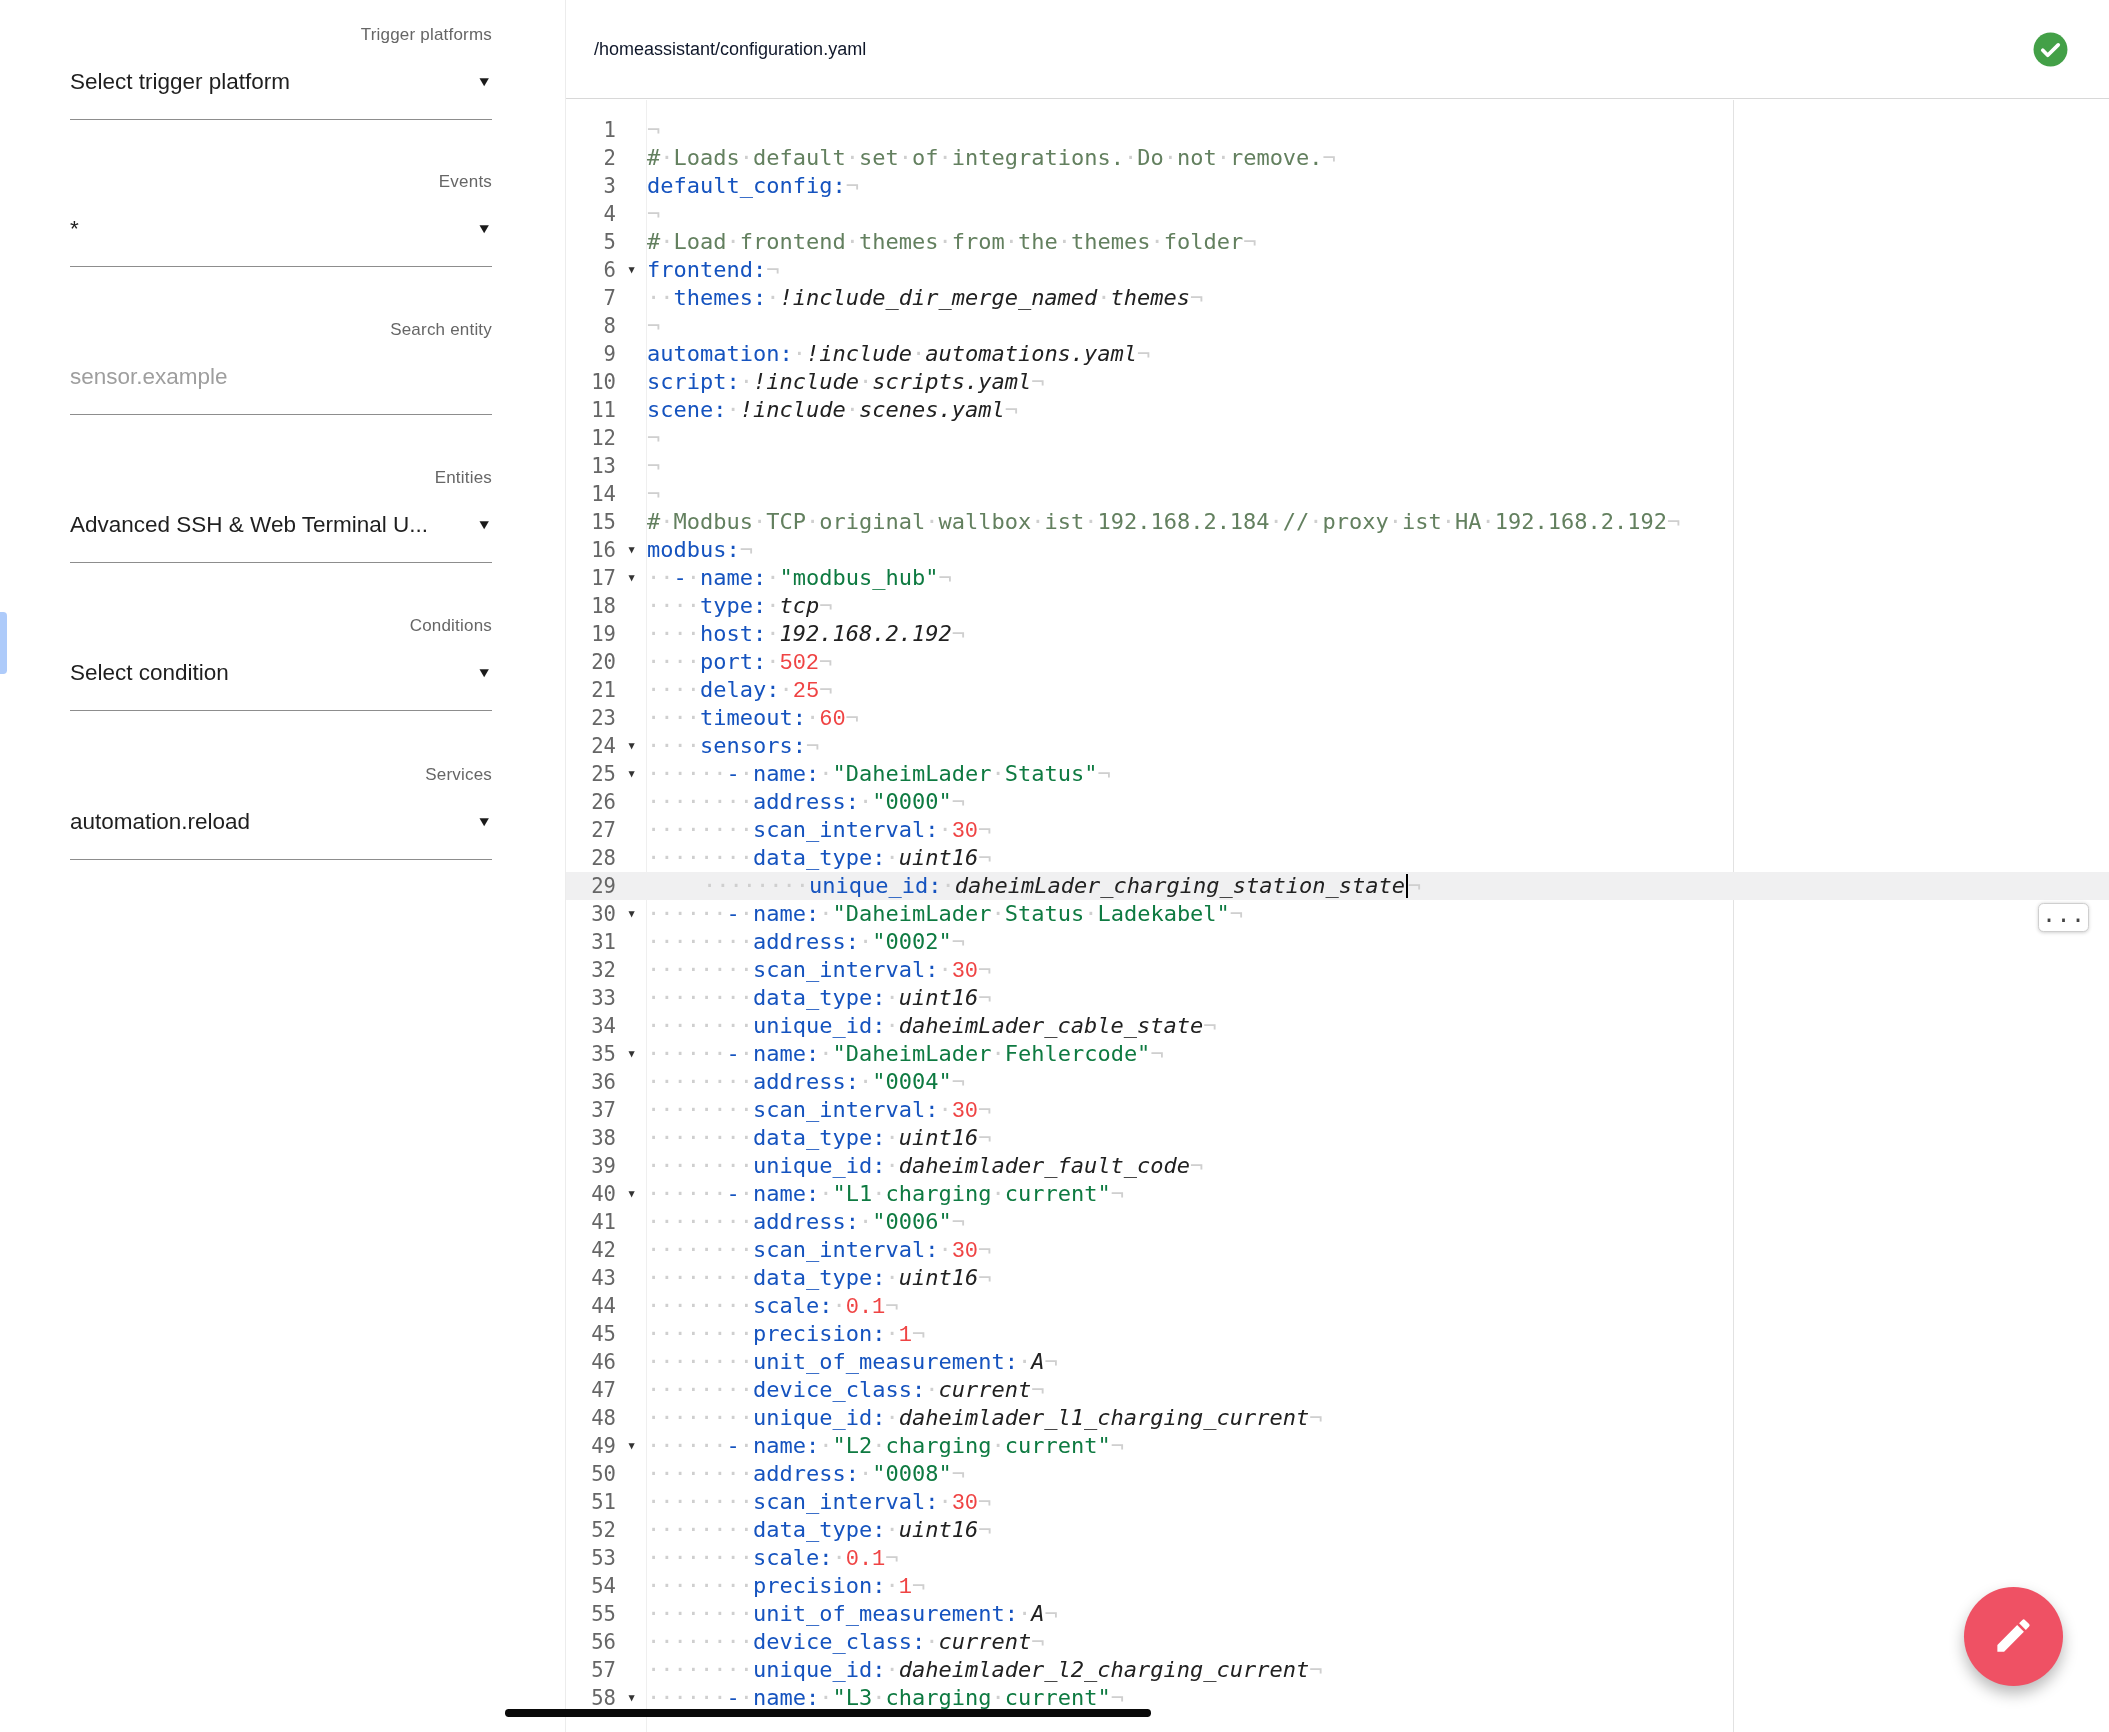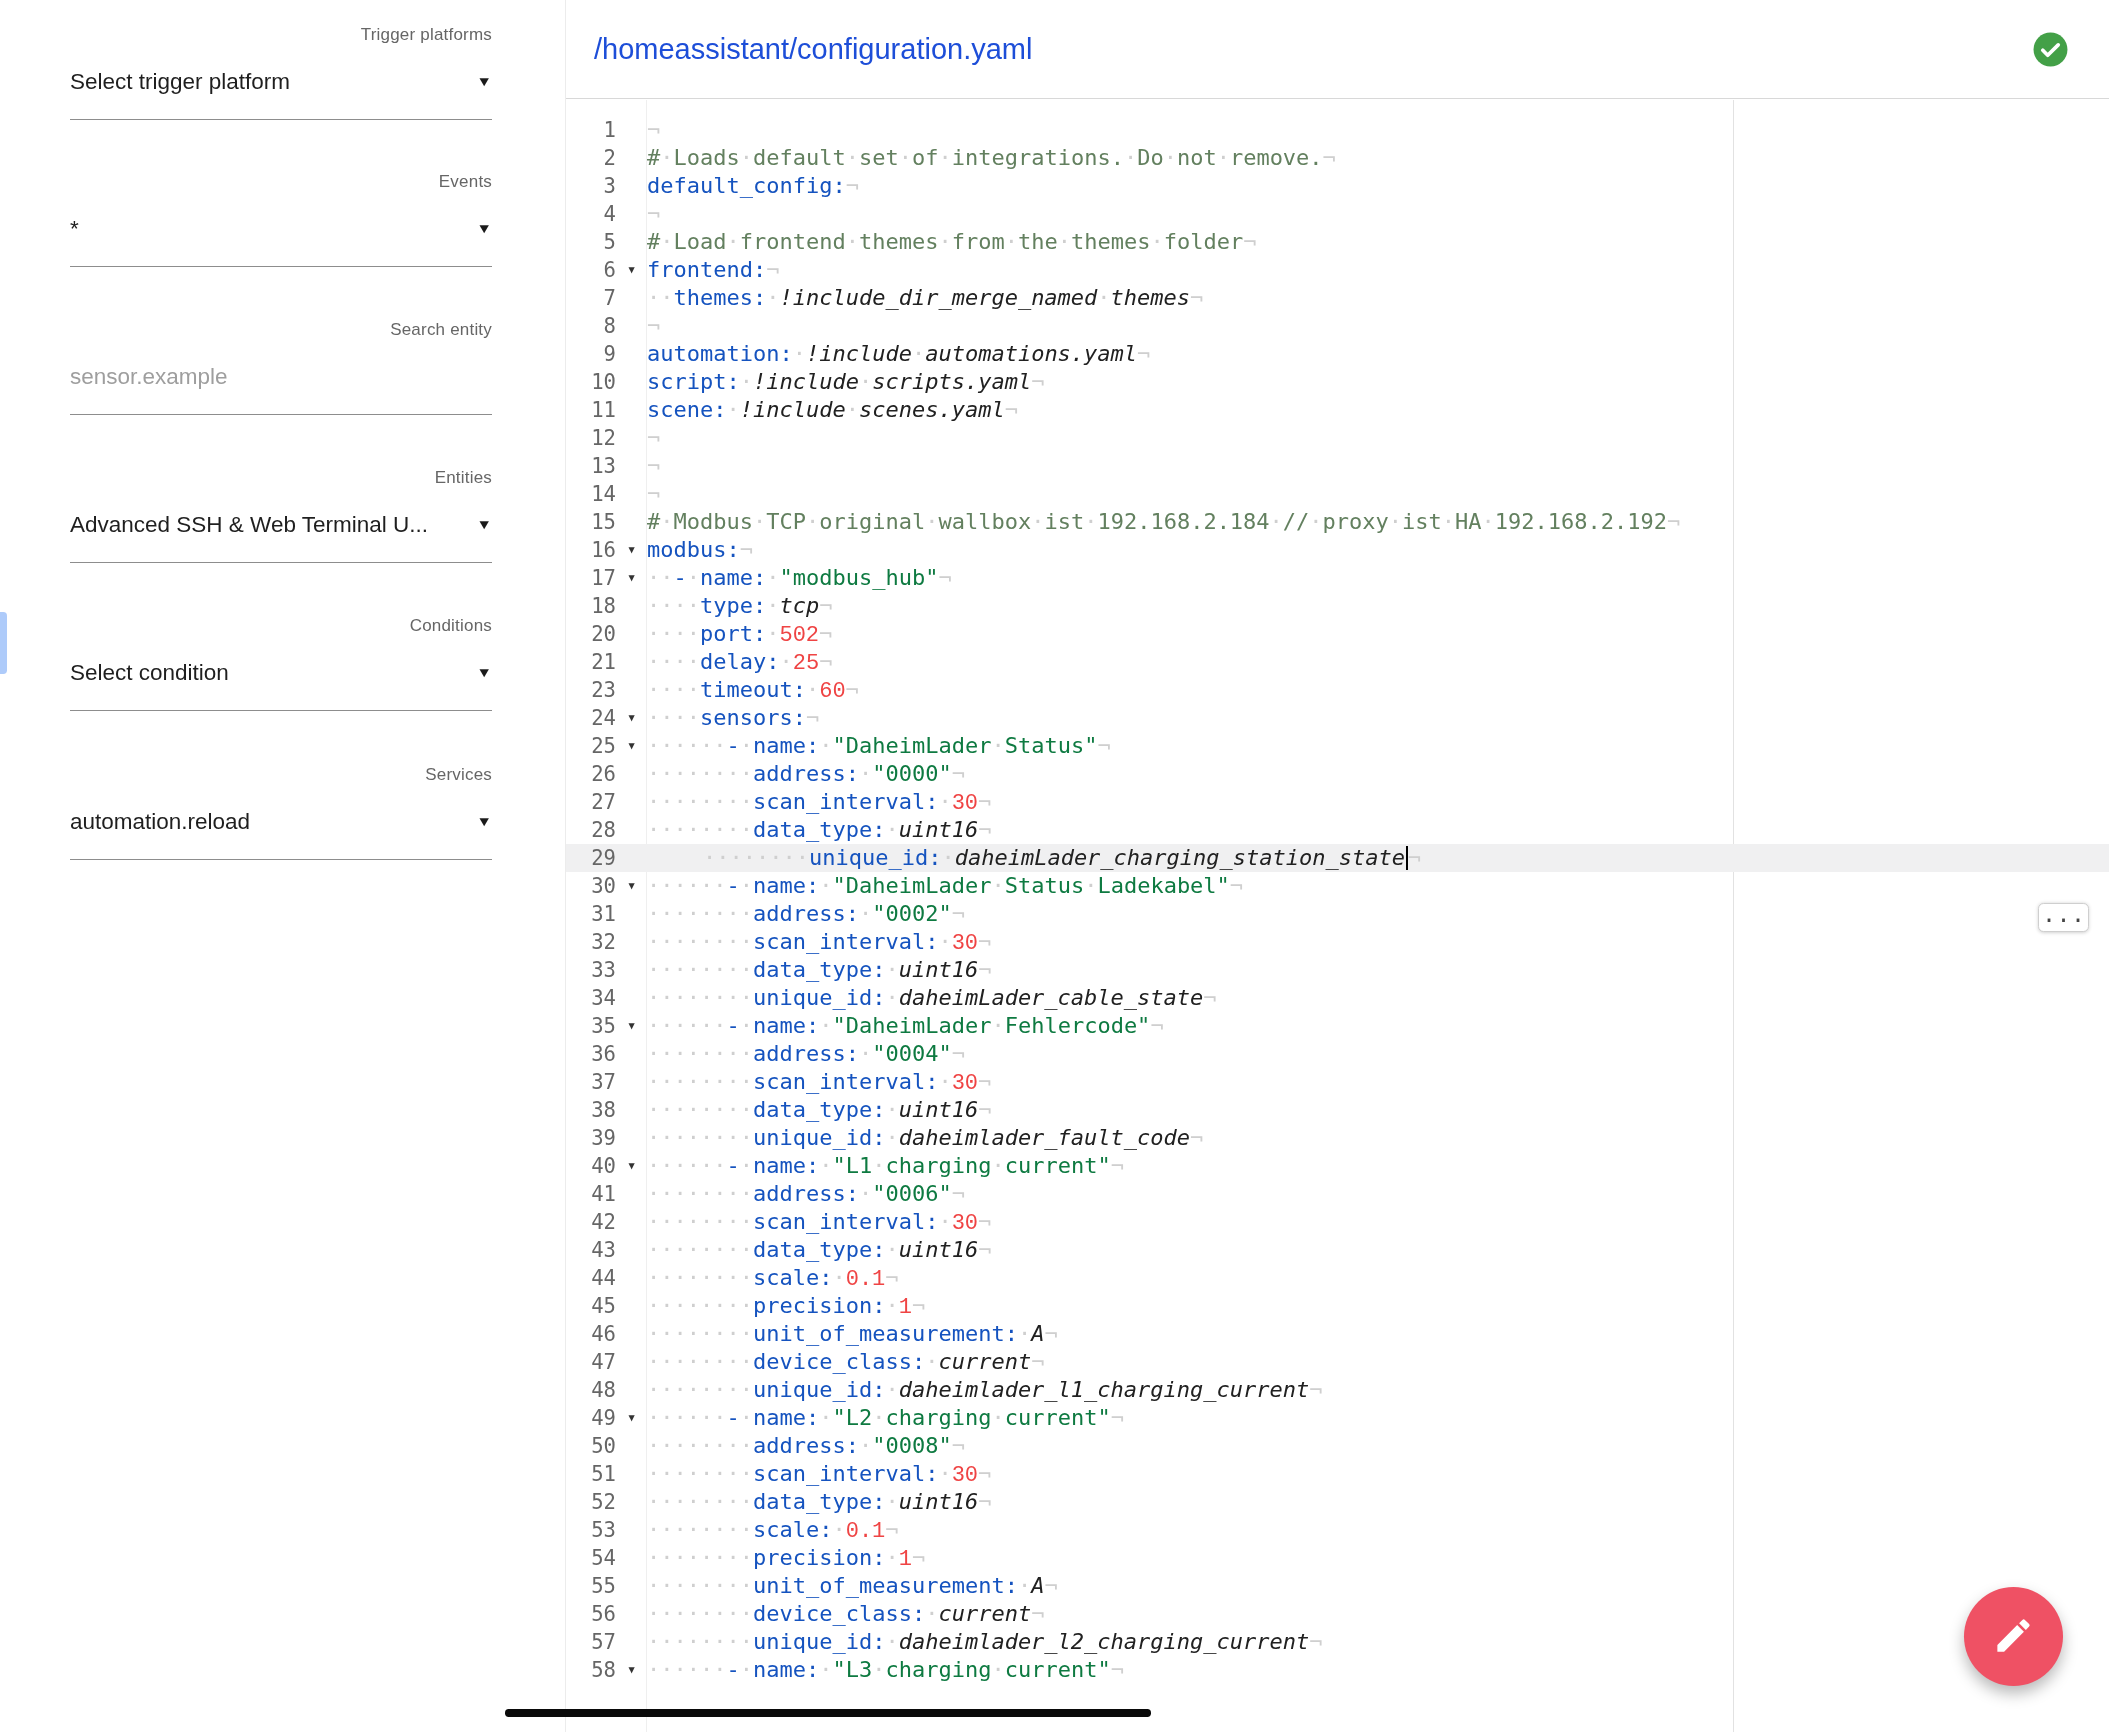--- a/index.html
+++ b/index.html
@@ -12,21 +12,21 @@
   .field{position:absolute;left:70px;width:422px;}
   .flabel{font-size:17px;color:#666;letter-spacing:0.2px;}
   .fcontrol{display:flex;justify-content:space-between;align-items:center;margin-top:24px;padding-bottom:24px;border-bottom:0.9px solid #8d8d8d;cursor:pointer;}
   .fvalue{font-size:22.5px;color:#1f1f1f;white-space:nowrap;overflow:hidden;text-overflow:ellipsis;}
   .fvalue.placeholder{color:#9e9e9e;}
   .arrow{font-size:16px;color:#1a1a1a;flex:0 0 auto;margin-left:9.4px;transform:scaleY(.85);}
 
   
   .editor-panel{position:absolute;left:565px;top:0;right:0;bottom:0;background:#fff;border-left:0.9px solid #ececec;}
   .topbar{position:absolute;left:0;top:0;right:0;height:99px;display:flex;align-items:center;justify-content:space-between;padding:0 41px 0 28px;box-sizing:border-box;border-bottom:0.9px solid #d8d8d8;background:#fff;}
-  .path{font-size:29px;color:#1d4ed8;}
+  .path{font-size:18px;color:#0f172a;}
   .check svg{display:block;}
 
   .code-area{position:absolute;left:0;top:100px;right:0;bottom:0;overflow:hidden;font-family:"DejaVu Sans Mono",monospace;font-size:22px;line-height:28px;background:#fff;}
   .gutter-sep{position:absolute;left:80px;top:0;bottom:0;width:0.9px;background:#efefef;}
   .ruler{position:absolute;left:1167px;top:0;bottom:0;width:0.9px;background:#e2e2e2;}
   #code-lines{position:absolute;left:0;top:16px;right:0;}
   .line{display:flex;height:28px;white-space:pre;}
   .line.active{background:#f0f0f1;gap:28px;}
   .gutter{flex:0 0 50px;width:50px;text-align:right;color:#666;font-size:20.6px;}
   .fold{flex:0 0 31px;width:31px;text-align:center;font-size:10.3px;color:#333;line-height:28px;cursor:pointer;transform:translateY(-0.9px);}
@@ -125,20 +125,21 @@
           <div class="line"><span class="gutter">9</span><span class="fold"></span><span class="content"><span class="tok-k">automation:</span><span class="ws">·</span><span class="tok-t">!include</span><span class="ws">·</span><span class="tok-t">automations.yaml</span><span class="eol">¬</span></span></div>
           <div class="line"><span class="gutter">10</span><span class="fold"></span><span class="content"><span class="tok-k">script:</span><span class="ws">·</span><span class="tok-t">!include</span><span class="ws">·</span><span class="tok-t">scripts.yaml</span><span class="eol">¬</span></span></div>
           <div class="line"><span class="gutter">11</span><span class="fold"></span><span class="content"><span class="tok-k">scene:</span><span class="ws">·</span><span class="tok-t">!include</span><span class="ws">·</span><span class="tok-t">scenes.yaml</span><span class="eol">¬</span></span></div>
           <div class="line"><span class="gutter">12</span><span class="fold"></span><span class="content"><span class="eol">¬</span></span></div>
           <div class="line"><span class="gutter">13</span><span class="fold"></span><span class="content"><span class="eol">¬</span></span></div>
           <div class="line"><span class="gutter">14</span><span class="fold"></span><span class="content"><span class="eol">¬</span></span></div>
           <div class="line"><span class="gutter">15</span><span class="fold"></span><span class="content"><span class="tok-c">#</span><span class="ws">·</span><span class="tok-c">Modbus</span><span class="ws">·</span><span class="tok-c">TCP</span><span class="ws">·</span><span class="tok-c">original</span><span class="ws">·</span><span class="tok-c">wallbox</span><span class="ws">·</span><span class="tok-c">ist</span><span class="ws">·</span><span class="tok-c">192.168.2.184</span><span class="ws">·</span><span class="tok-c">//</span><span class="ws">·</span><span class="tok-c">proxy</span><span class="ws">·</span><span class="tok-c">ist</span><span class="ws">·</span><span class="tok-c">HA</span><span class="ws">·</span><span class="tok-c">192.168.2.192</span><span class="eol">¬</span></span></div>
           <div class="line"><span class="gutter">16</span><span class="fold">▼</span><span class="content"><span class="tok-k">modbus:</span><span class="eol">¬</span></span></div>
           <div class="line"><span class="gutter">17</span><span class="fold">▼</span><span class="content"><span class="ws">··</span><span class="tok-d">-</span><span class="ws">·</span><span class="tok-k">name:</span><span class="ws">·</span><span class="tok-s">"modbus_hub"</span><span class="eol">¬</span></span></div>
           <div class="line"><span class="gutter">18</span><span class="fold"></span><span class="content"><span class="ws">····</span><span class="tok-k">type:</span><span class="ws">·</span><span class="tok-t">tcp</span><span class="eol">¬</span></span></div>
+          <div class="line"><span class="gutter">19</span><span class="fold"></span><span class="content"><span class="ws">····</span><span class="tok-k">host:</span><span class="ws">·</span><span class="tok-t">192.168.2.192</span><span class="eol">¬</span></span></div>
           <div class="line"><span class="gutter">20</span><span class="fold"></span><span class="content"><span class="ws">····</span><span class="tok-k">port:</span><span class="ws">·</span><span class="tok-n">502</span><span class="eol">¬</span></span></div>
           <div class="line"><span class="gutter">21</span><span class="fold"></span><span class="content"><span class="ws">····</span><span class="tok-k">delay:</span><span class="ws">·</span><span class="tok-n">25</span><span class="eol">¬</span></span></div>
           <div class="line"><span class="gutter">23</span><span class="fold"></span><span class="content"><span class="ws">····</span><span class="tok-k">timeout:</span><span class="ws">·</span><span class="tok-n">60</span><span class="eol">¬</span></span></div>
           <div class="line"><span class="gutter">24</span><span class="fold">▼</span><span class="content"><span class="ws">····</span><span class="tok-k">sensors:</span><span class="eol">¬</span></span></div>
           <div class="line"><span class="gutter">25</span><span class="fold">▼</span><span class="content"><span class="ws">······</span><span class="tok-d">-</span><span class="ws">·</span><span class="tok-k">name:</span><span class="ws">·</span><span class="tok-s">"DaheimLader</span><span class="ws">·</span><span class="tok-s">Status"</span><span class="eol">¬</span></span></div>
           <div class="line"><span class="gutter">26</span><span class="fold"></span><span class="content"><span class="ws">········</span><span class="tok-k">address:</span><span class="ws">·</span><span class="tok-s">"0000"</span><span class="eol">¬</span></span></div>
           <div class="line"><span class="gutter">27</span><span class="fold"></span><span class="content"><span class="ws">········</span><span class="tok-k">scan_interval:</span><span class="ws">·</span><span class="tok-n">30</span><span class="eol">¬</span></span></div>
           <div class="line"><span class="gutter">28</span><span class="fold"></span><span class="content"><span class="ws">········</span><span class="tok-k">data_type:</span><span class="ws">·</span><span class="tok-t">uint16</span><span class="eol">¬</span></span></div>
           <div class="line active"><span class="gutter">29</span><span class="fold"></span><span class="content"><span class="ws">········</span><span class="tok-k">unique_id:</span><span class="ws">·</span><span class="tok-t">daheimLader_charging_station_state</span><span class="cursor"></span><span class="eol">¬</span></span></div>
           <div class="line"><span class="gutter">30</span><span class="fold">▼</span><span class="content"><span class="ws">······</span><span class="tok-d">-</span><span class="ws">·</span><span class="tok-k">name:</span><span class="ws">·</span><span class="tok-s">"DaheimLader</span><span class="ws">·</span><span class="tok-s">Status</span><span class="ws">·</span><span class="tok-s">Ladekabel"</span><span class="eol">¬</span></span></div>

